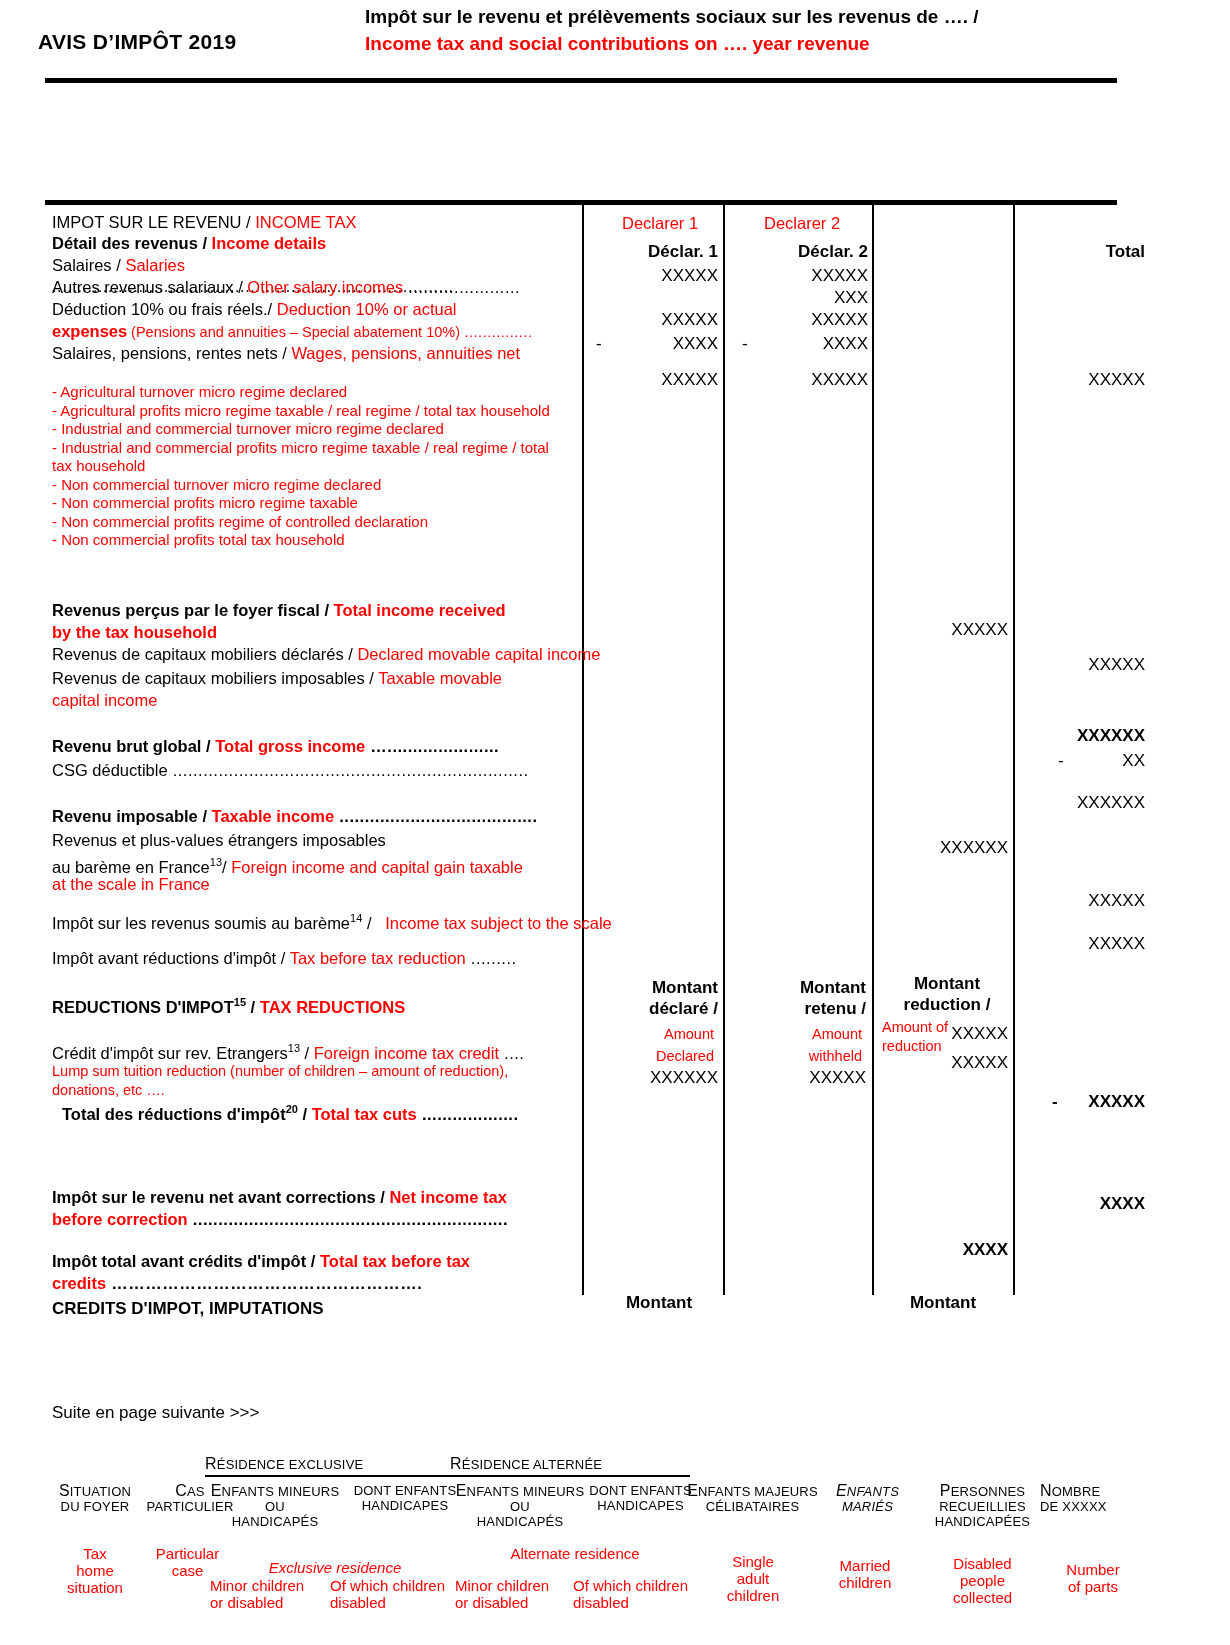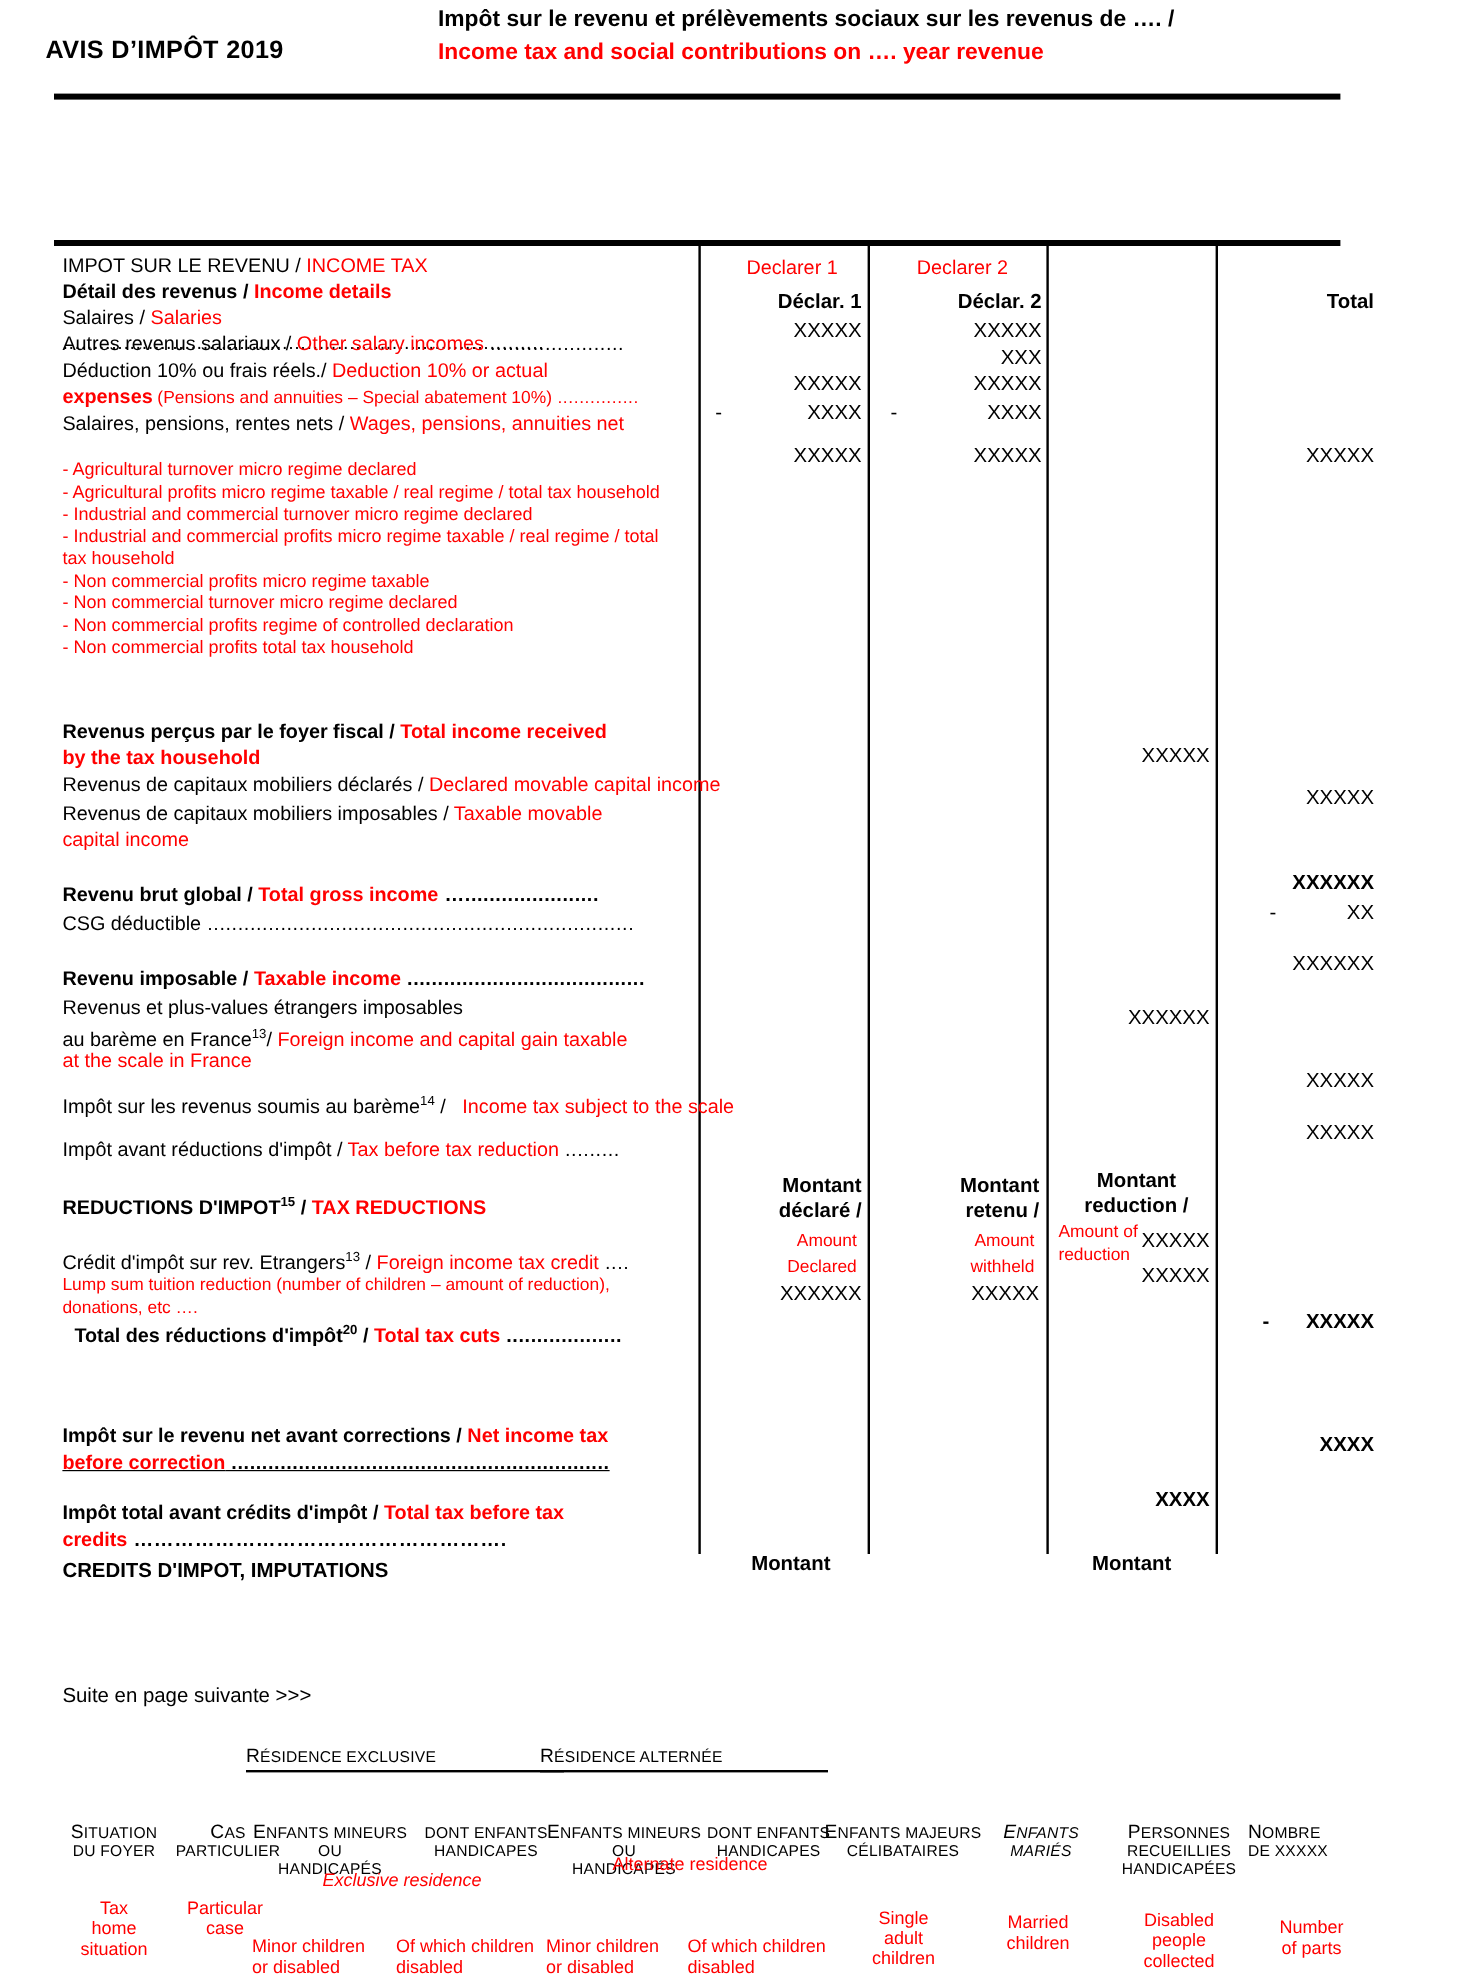--- a/index.html
+++ b/index.html
@@ -97,21 +97,20 @@
   
   #family-table {
     position: absolute;
     left: 20px; top: 1455px;
     width: 1190px;
     height: 180px;
   }
   .fam-col {
     position: absolute;
     text-align: center;
-    margin-top: 37px;
   }
   .fam-hdr-fr {
     font-size: 13px;
     color: #000;
     line-height: 15px;
     letter-spacing: 0.2px;
   }
   .smallcaps-first { font-size: 16px; }
   .fam-hdr-en {
     font-size: 15px;
@@ -188,22 +187,22 @@
   </div>
 
   <div style="height:18px;"></div>
 
   <div class="red" style="font-size:15px; line-height:18.5px;">
     <div>- Agricultural turnover micro regime declared</div>
     <div>- Agricultural profits micro regime taxable / real regime / total tax household</div>
     <div>- Industrial and commercial turnover micro regime declared</div>
     <div>- Industrial and commercial profits micro regime taxable / real regime / total</div>
     <div>tax household</div>
+    <div>- Non commercial turnover micro regime declared</div>
     <div>- Non commercial profits micro regime taxable</div>
-    <div>- Non commercial turnover micro regime declared</div>
     <div>- Non commercial profits regime of controlled declaration</div>
     <div>- Non commercial profits total tax household</div>
   </div>
 
   <div style="height:30px;"></div>
 
   <div class="row-line b" style="height:22px;margin-top:20px;">
     <span class="blk">Revenus perçus par le foyer fiscal</span><span class="blk"> / </span><span class="red">Total income received</span>
   </div>
   <div class="row-line b" style="height:22px;">
@@ -280,21 +279,21 @@
 
   <div class="row-line b" style="height:26px; padding-left:10px;">
     <span class="blk">Total des réductions d'impôt</span><sup class="blk">20</sup><span class="blk"> / </span><span class="red">Total tax cuts</span><span class="blk dots"> ...................</span>
   </div>
 
   <div style="height:62px;"></div>
 
   <div class="row-line b" style="height:22px;">
     <span class="blk">Impôt sur le revenu net avant corrections</span><span class="blk"> / </span><span class="red">Net income tax</span>
   </div>
-  <div class="row-line b" style="height:26px;text-decoration:underline;">
+  <div class="row-line b" style="height:26px;">
     <span class="red">before correction</span><span class="blk dots"> ..............................................................</span>
   </div>
 
   <div style="height:16px;"></div>
 
   <div class="row-line b" style="height:22px;">
     <span class="blk">Impôt total avant crédits d'impôt</span><span class="blk"> / </span><span class="red">Total tax before tax</span>
   </div>
   <div class="row-line b" style="height:26px;">
     <span class="red">credits</span><span class="blk dots"> ……………………………………………….</span>

